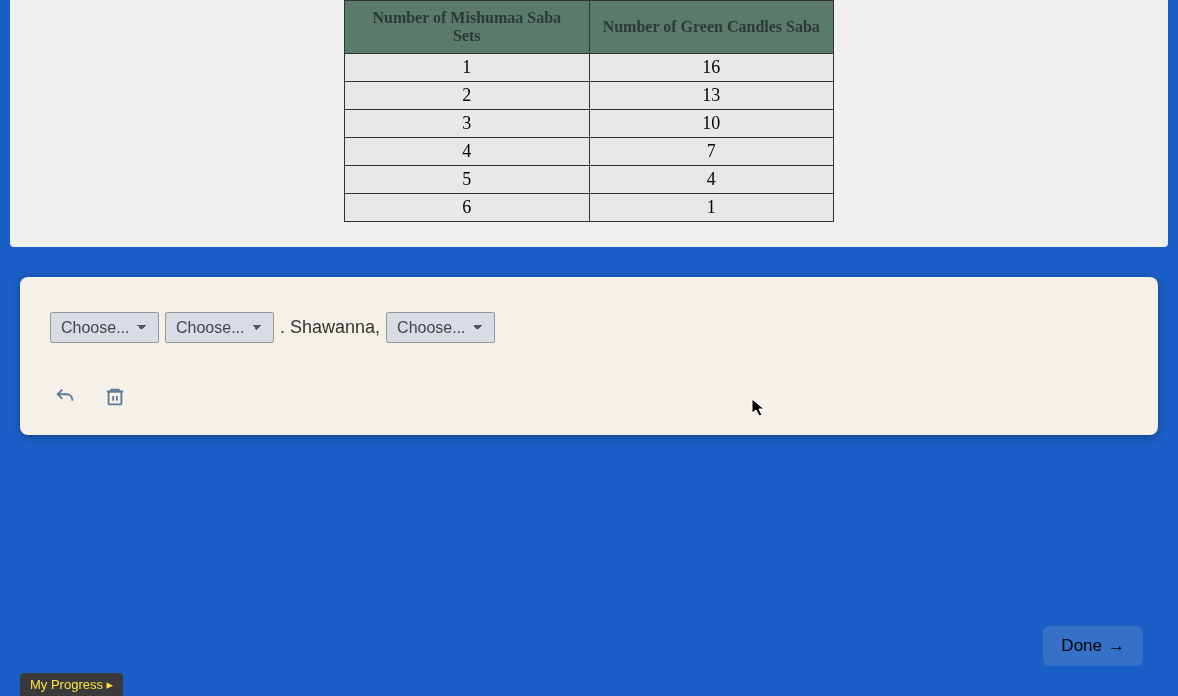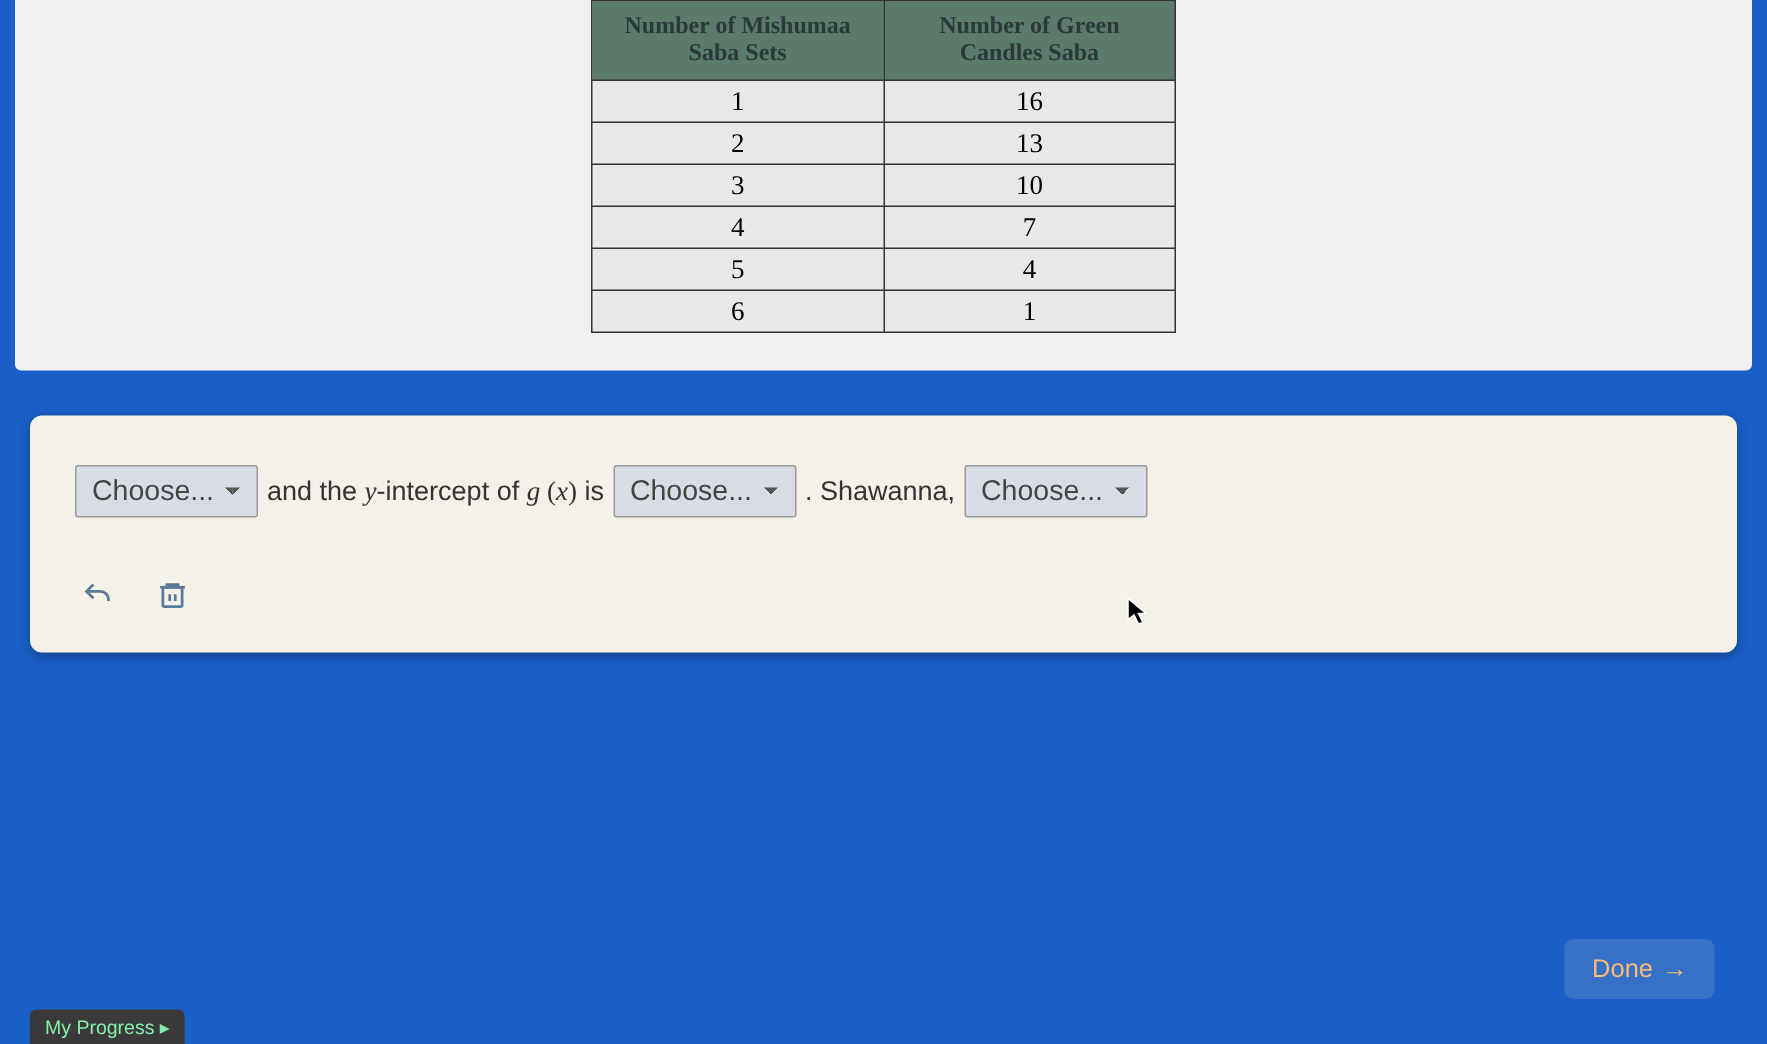--- a/index.html
+++ b/index.html
@@ -13,21 +13,21 @@
     }
     .top-panel {
       background: #f0f0f0;
       margin: 0 10px;
       padding: 0 0 25px 0;
       border-radius: 0 0 4px 4px;
     }
     table.data-table {
       margin: 0 auto;
       border-collapse: collapse;
-      width: 390px;
+      width: 490px;
       font-family: "Times New Roman", serif;
     }
     table.data-table th {
       background: #5a7a6a;
       color: #2a3a3a;
       padding: 8px 12px;
       border: 1px solid #333;
       font-weight: bold;
       font-size: 16px;
       text-align: center;
@@ -64,73 +64,72 @@
     .answer-line .seg { white-space: nowrap; }
     .math-var {
       font-family: "Times New Roman", serif;
       font-style: italic;
     }
     .math-paren { font-family: "Times New Roman", serif; }
     select.choose {
       background: #d8dce5;
       border: 1px solid #999;
       padding: 6px 28px 6px 10px;
-      font-size: 19px;
+      font-size: 16px;
       color: #444;
       appearance: none;
       -webkit-appearance: none;
       background-image: linear-gradient(45deg, transparent 50%, #555 50%), linear-gradient(135deg, #555 50%, transparent 50%);
       background-position: calc(100% - 16px) center, calc(100% - 11px) center;
       background-size: 5px 5px, 5px 5px;
       background-repeat: no-repeat;
       cursor: pointer;
       border-radius: 2px;
-      text-align: center;
     }
     .controls {
       margin-top: 30px;
       display: flex;
       gap: 20px;
       align-items: center;
     }
     .icon-btn {
       background: none;
       border: none;
       cursor: pointer;
       color: #5a7a9a;
       padding: 4px;
     }
     .icon-btn svg { width: 22px; height: 22px; }
     .done-btn {
       position: absolute;
       bottom: 30px;
       right: 35px;
       background: rgba(100,140,200,0.4);
-      color: #fdba74;
+      color: #000000;
       border: none;
       padding: 10px 18px;
       border-radius: 6px;
       font-size: 17px;
       cursor: pointer;
       display: flex;
       align-items: center;
       gap: 6px;
     }
     .cursor-overlay {
       position: absolute;
       top: 398px;
       left: 751px;
       pointer-events: none;
     }
     .bottom-tag {
       position: absolute;
       bottom: 0;
       left: 20px;
       background: #3a3a3a;
-      color: #86efac;
+      color: #fde047;
       padding: 4px 10px;
       border-radius: 4px 4px 0 0;
       font-size: 13px;
     }
   </style>
 </head>
 <body>
 
 <div class="top-panel">
   <table class="data-table">
@@ -168,23 +167,20 @@
     </tbody>
   </table>
 </div>
 
 <div class="question-panel">
 
   <div class="answer-line">
     <select class="choose">
       <option>Choose...</option>
     </select>
-    <span class="seg">
-      <span>and the </span><span class="math-var">y</span><span>-intercept of </span><span class="math-var">g</span><span class="math-paren"> (</span><span class="math-var">x</span><span class="math-paren">)</span><span> is</span>
-    </span>
     <select class="choose">
       <option>Choose...</option>
     </select>
     <span class="seg">. Shawanna,</span>
     <select class="choose">
       <option>Choose...</option>
     </select>
   </div>
 
   <div class="controls">

